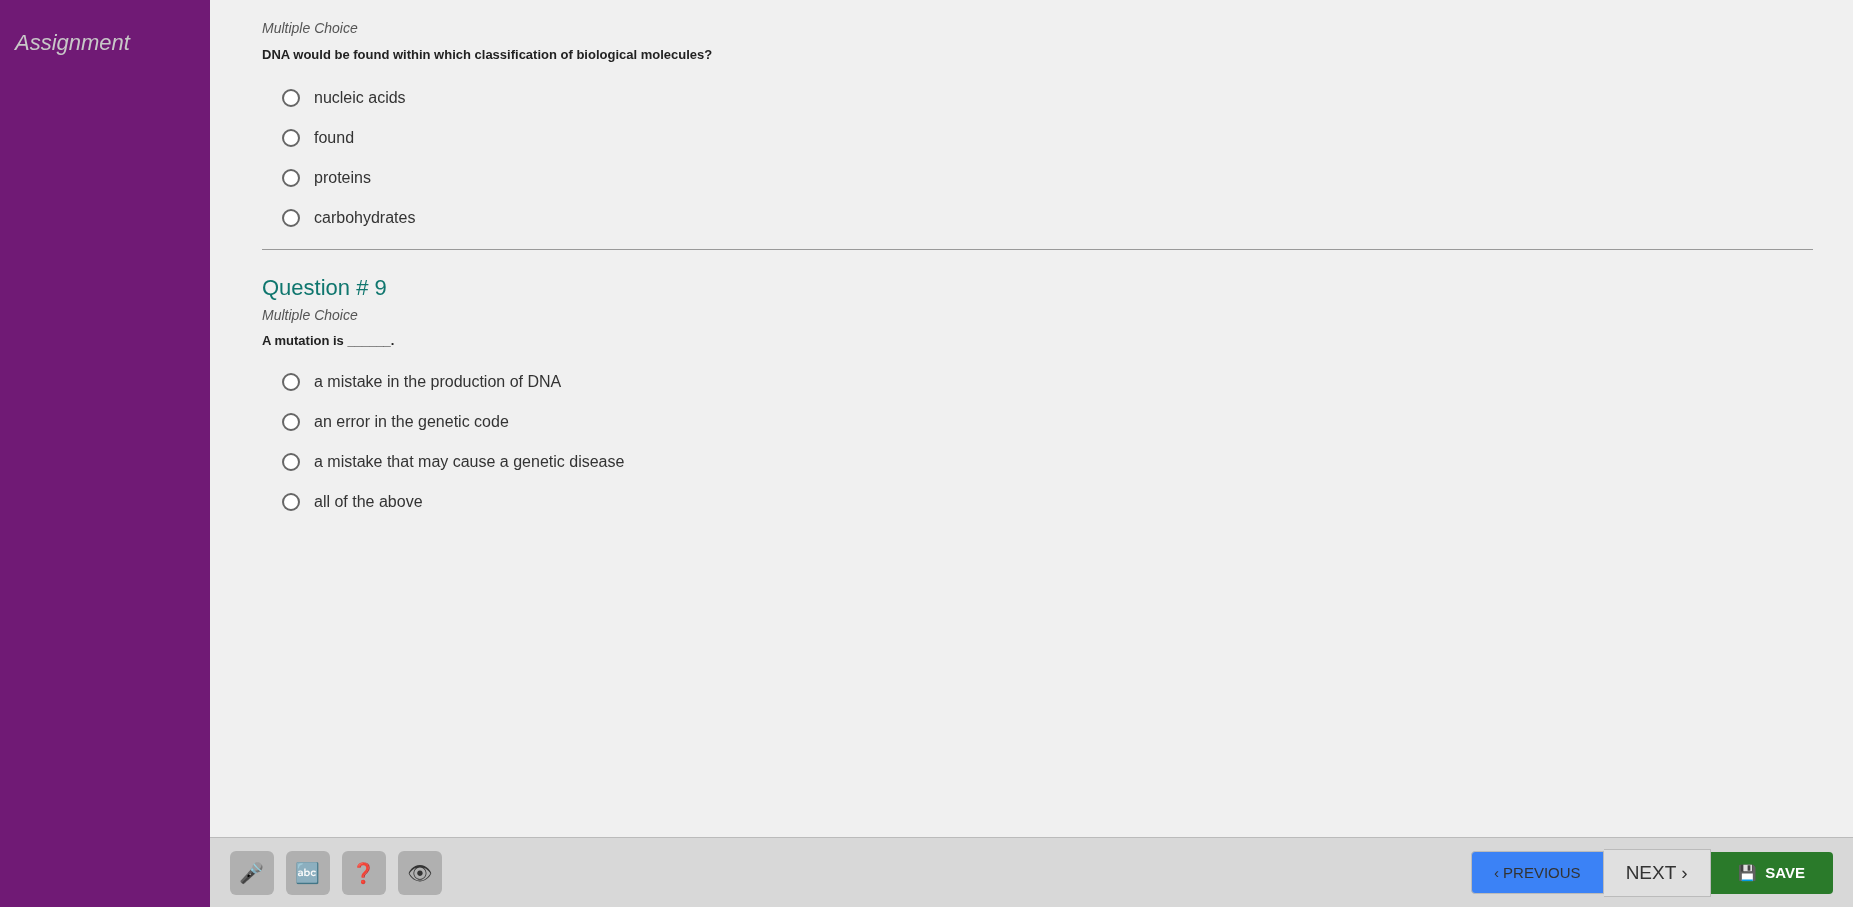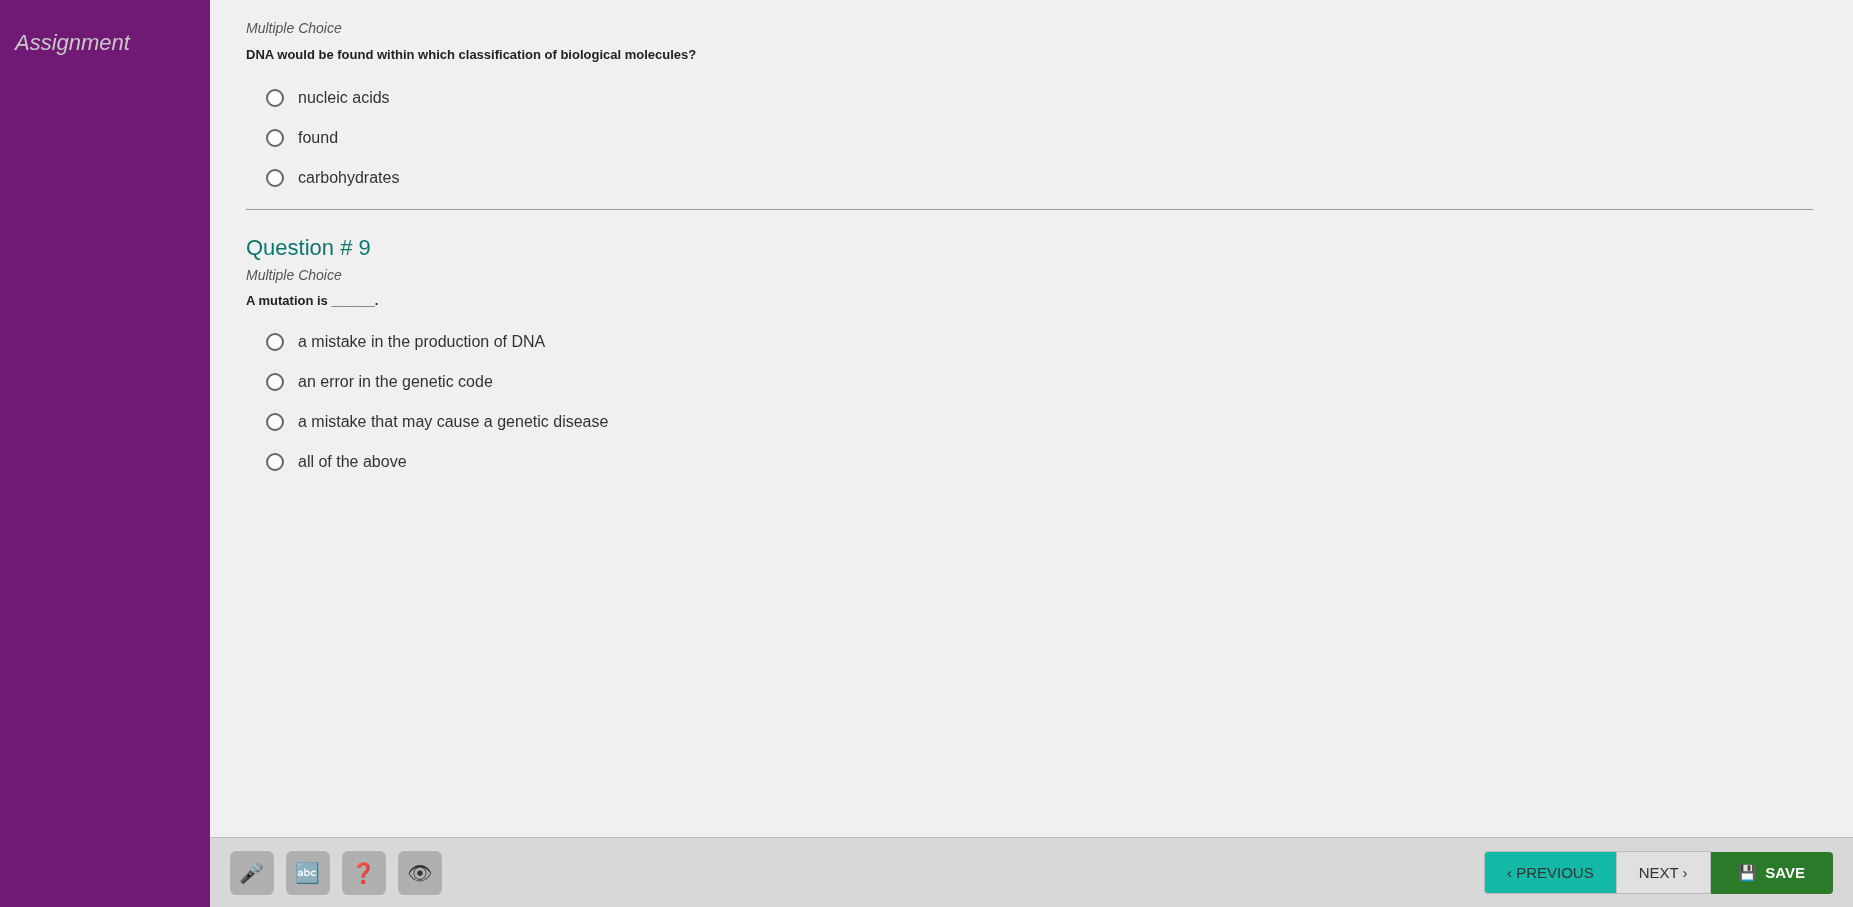--- a/index.html
+++ b/index.html
@@ -38,21 +38,21 @@
       flex: 1;
       background: #f0f0f0;
       height: 100%;
       display: flex;
       flex-direction: column;
       overflow: hidden;
     }
 
     .content-area {
       flex: 1;
-      padding: 20px 40px 0 36px;
+      padding: 20px 40px 0 52px;
       overflow-y: auto;
       border-radius: 21px;
     }
 
     .question-type-label {
       font-size: 14px;
       color: #555;
       font-style: italic;
       margin-bottom: 10px;
     }
@@ -144,35 +144,35 @@
       color: #333;
     }
 
     .nav-buttons {
       display: flex;
       align-items: center;
       gap: 0;
     }
 
     .prev-btn {
-      background: #14b8a6;
+      background: #3b82f6;
       border: 1px solid #bbb;
       padding: 12px 22px;
       font-size: 15px;
       cursor: pointer;
       color: #333;
       border-radius: 4px 0 0 4px;
     }
 
     .next-btn {
       background: #e0e0e0;
       border: 1px solid #bbb;
       border-left: none;
       padding: 12px 22px;
-      font-size: 15px;
+      font-size: 19px;
       cursor: pointer;
       color: #333;
     }
 
     .save-btn {
       background: #2a7a2a;
       color: white;
       border: none;
       padding: 12px 28px;
       font-size: 15px;
@@ -208,20 +208,24 @@
         <li class="option-item">
           <span class="radio-circle"></span>
           <span>nucleic acids</span>
         </li>
         <li class="option-item">
           <span class="radio-circle"></span>
           <span>found</span>
         </li>
         <li class="option-item">
           <span class="radio-circle"></span>
+          <span>proteins</span>
+        </li>
+        <li class="option-item">
+          <span class="radio-circle"></span>
           <span>carbohydrates</span>
         </li>
       </ul>
     </div>
 
     <hr class="divider">
 
     <div>
       <div class="question-header">
         <p class="question-number">Question # 9</p>

